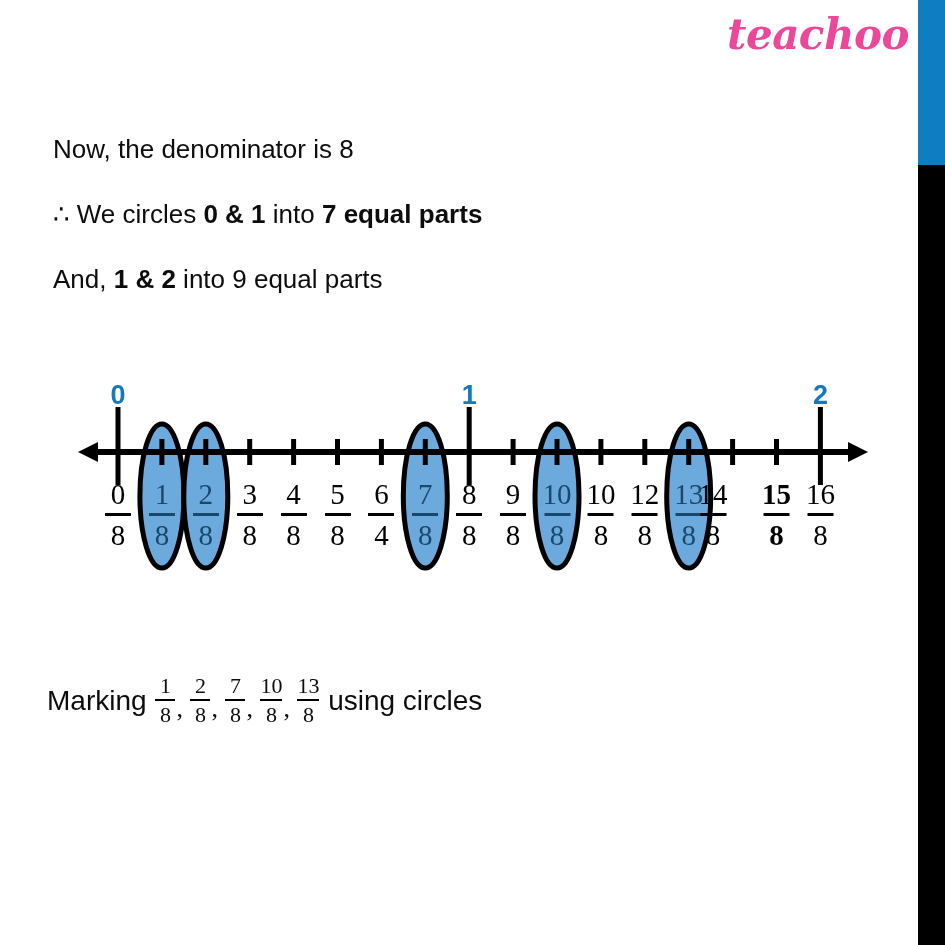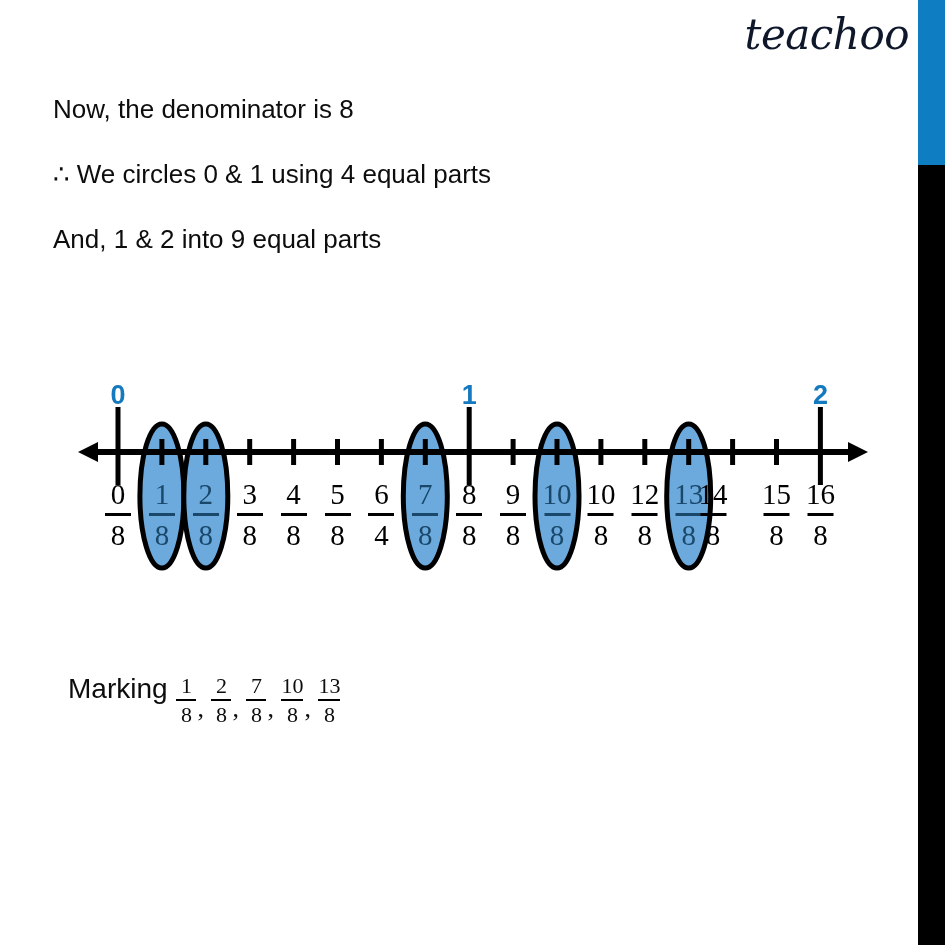--- a/index.html
+++ b/index.html
@@ -32,38 +32,39 @@
     height: 780px;
   }
 
   
   #brand-logo {
     position: absolute;
     right: 36px;
     top: 14px;
     font-family: "DejaVu Serif", "Liberation Serif", serif;
     font-style: italic;
-    font-weight: normal;
+    font-weight: bold;
     font-size: 42px;
     letter-spacing: -0.5px;
-    color: #0f172a;
+    color: #ec4899;
     line-height: 1;
     white-space: nowrap;
   }
 
   
   .prose-line {
     position: absolute;
     left: 53px;
     font-size: 26px;
     color: #0d0d0d;
     white-space: nowrap;
     line-height: 1.1;
-  }
-  .prose-line b { font-weight: normal; }
+    margin-top: 40px;
+  }
+  .prose-line b { font-weight: bold; }
   #line-denominator { top: 95px; }
   #line-divide-0-1  { top: 160px; }
   #line-divide-1-2  { top: 225px; }
 
   
   #numberline-figure {
     position: absolute;
     left: 0;
     top: 370px;
     width: 918px;
@@ -112,27 +113,27 @@
   .tick-fraction .den {
     display: block;
   }
   .tick-fraction.circled {
     color: #19486b;
   }
 
   
   #marking-line {
     position: absolute;
-    left: 68px;
+    left: 47px;
     top: 675px;
     font-size: 28px;
     color: #0d0d0d;
     white-space: nowrap;
     display: flex;
-    align-items: flex-start;
+    align-items: center;
     line-height: 1;
   }
   #marking-line .word { display: inline-block; }
   .inline-frac {
     display: inline-flex;
     flex-direction: column;
     align-items: center;
     font-family: "Liberation Serif", "DejaVu Serif", serif;
     font-size: 22px;
     line-height: 1;
@@ -157,21 +158,21 @@
 </style>
 </head>
 <body>
 
 <div id="edge-bar-blue" style="background: rgb(15, 125, 194);"></div>
 <div id="edge-bar-black" style="background: rgb(0, 0, 0);"></div>
 
 <div id="brand-logo">teachoo</div>
 
 <div class="prose-line" id="line-denominator"><span>Now, the denominator is 8</span></div>
-<div class="prose-line" id="line-divide-0-1"><span>∴ We circles </span><b>0 &amp; 1</b><span> using </span><b>4 equal parts</b></div>
+<div class="prose-line" id="line-divide-0-1"><span>∴ We circles </span><b>0 &amp; 1</b><span> into </span><b>7 equal parts</b></div>
 <div class="prose-line" id="line-divide-1-2"><span>And, </span><b>1 &amp; 2</b><span> into 9 equal parts</span></div>
 
 <div id="numberline-figure">
   <svg id="numberline-svg" width="918" height="215" viewBox="0 0 918 215">
     <g id="svg-ellipses">
         <ellipse cx="161.9" cy="126" rx="22" ry="72" fill="#6ca9dc" stroke="#000000" stroke-width="5"></ellipse>
         <ellipse cx="205.8" cy="126" rx="22" ry="72" fill="#6ca9dc" stroke="#000000" stroke-width="5"></ellipse>
         <ellipse cx="425.3" cy="126" rx="22" ry="72" fill="#6ca9dc" stroke="#000000" stroke-width="5"></ellipse>
         <ellipse cx="557" cy="126" rx="22" ry="72" fill="#6ca9dc" stroke="#000000" stroke-width="5"></ellipse>
         <ellipse cx="688.6999999999999" cy="126" rx="22" ry="72" fill="#6ca9dc" stroke="#000000" stroke-width="5"></ellipse>
@@ -274,21 +275,21 @@
       <div class="tick-fraction circled" style="left: 688.7px;">
         <span class="num">13</span>
         <span class="bar"></span>
         <span class="den">8</span>
       </div>
       <div class="tick-fraction" style="left: 713px;">
         <span class="num">14</span>
         <span class="bar"></span>
         <span class="den">8</span>
       </div>
-      <div class="tick-fraction" style="left: 776.5px;">
+      <div class="tick-fraction" style="left: 776.5px; font-weight: bold;">
         <span class="num">15</span>
         <span class="bar"></span>
         <span class="den">8</span>
       </div>
       <div class="tick-fraction" style="left: 820.4px; text-align: center;">
         <span class="num">16</span>
         <span class="bar"></span>
         <span class="den">8</span>
       </div>
     </div>
@@ -318,13 +319,14 @@
       <span class="num">10</span>
       <span class="bar"></span>
       <span class="den">8</span>
     </span>
     <span class="comma-sep">,&nbsp;</span>
     <span class="inline-frac">
       <span class="num">13</span>
       <span class="bar"></span>
       <span class="den">8</span>
     </span>
+    <span class="word">&nbsp;using circles</span>
   </div>
 
 </body></html>

